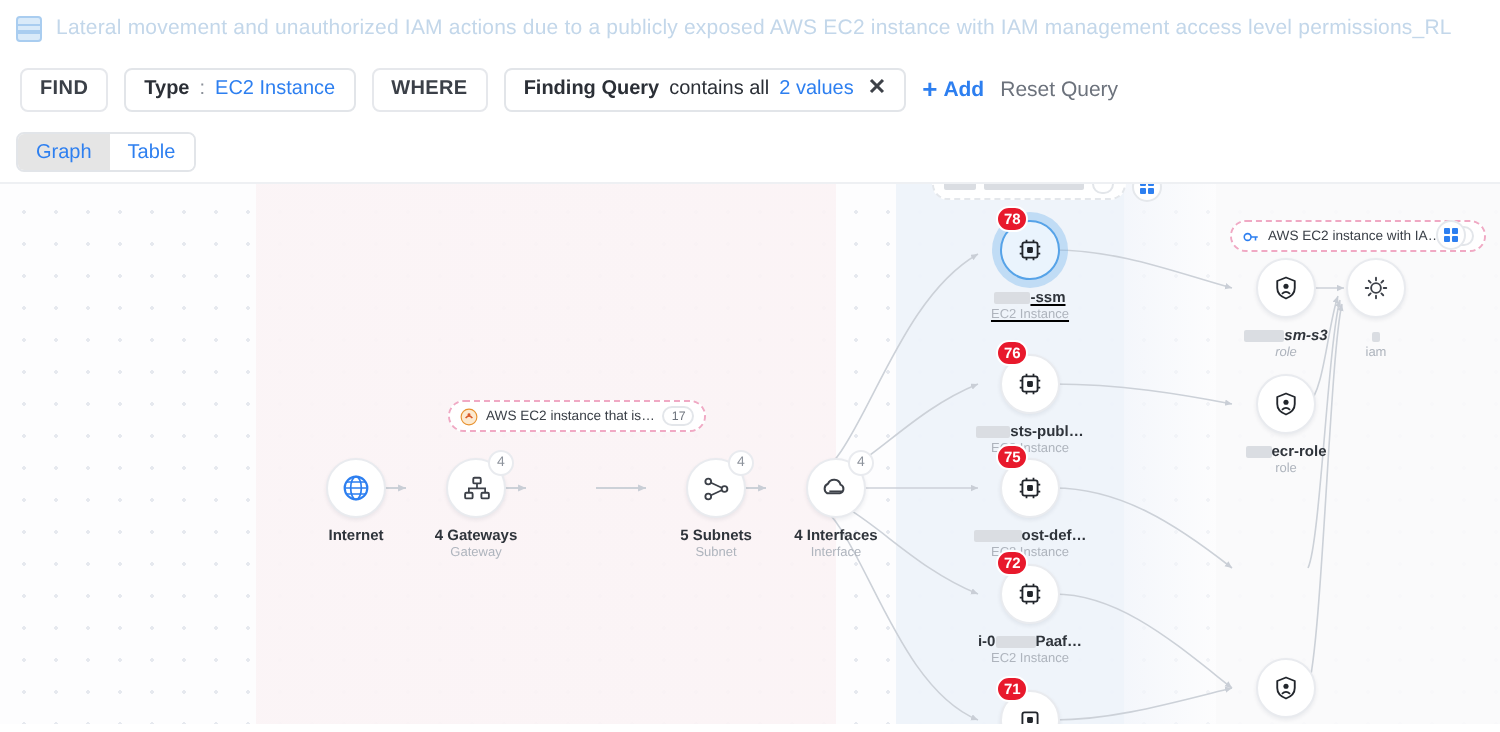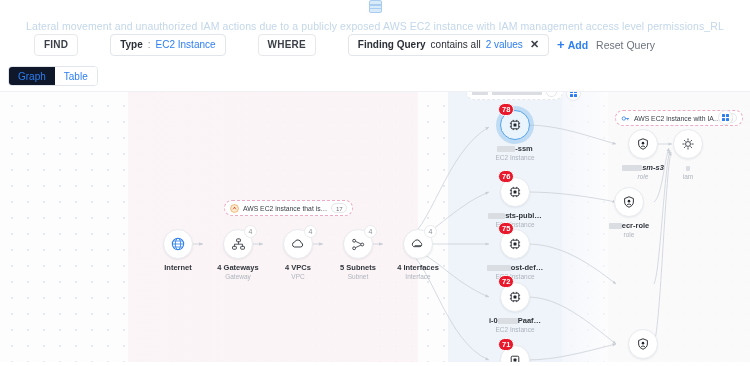--- a/index.html
+++ b/index.html
@@ -9,21 +9,20 @@
     font-family: "Liberation Sans", sans-serif;
     overflow: hidden;
   }
 
   
   .header {
     height: 28px;
     display: flex; align-items: center;
     padding: 0 8px;
     gap: 7px;
-    flex-direction: column;
   }
   .header-icon {
     width: 13px; height: 13px; flex: 0 0 13px;
     border: 1.5px solid #a9cdf0; border-radius: 2px;
     background: #d9eaf9;
     position: relative;
   }
   .header-icon::before, .header-icon::after {
     content: ""; position: absolute; left: 0; right: 0;
     height: 1.5px; background: #a9cdf0;
@@ -47,21 +46,20 @@
   .qb-chip {
     height: 22px;
     display: flex; align-items: center; gap: 5px;
     padding: 0 9px;
     border: 1px solid #e2e5e9;
     border-radius: 4px;
     background: #fff;
     font-size: 10px;
     color: #2b2f36;
     white-space: nowrap;
-    margin-left: 24px;
   }
   .qb-chip.plain { border-color: #e6e8ec; color: #3b4048; font-weight: bold; letter-spacing: .2px;}
   .qb-asset { color: #b9c2cc; }
   .qb-asset-icon {
     width: 11px; height: 11px;
     border: 1.3px solid #bcd8f2; border-radius: 2px;
     background: #e2eefb;
     position: relative;
   }
   .qb-asset-icon::before, .qb-asset-icon::after{
@@ -108,21 +106,21 @@
     height: 20px;
   }
   .tab {
     display: flex; align-items: center;
     padding: 0 9px;
     font-size: 10px;
     color: #2d7ff0;
     background: #fff;
     cursor: pointer;
   }
-  .tab.active { background: #0f172a; }
+  .tab.active { background: #e5e5e5; }
 
   
   .canvas {
     position: relative;
     height: 271px;
     background-color: #fdfdfe;
     background-image: radial-gradient(#e6e9ef 0.9px, transparent 0.9px);
     background-size: 16px 16px;
     background-position: 4px 6px;
     border-top: 1px solid #eef0f3;
@@ -387,30 +385,20 @@
         <rect x="2.5" y="15" width="6" height="4.5" rx="1" fill="none" stroke="#3c4048" stroke-width="1.5"></rect>
         <rect x="15.5" y="15" width="6" height="4.5" rx="1" fill="none" stroke="#3c4048" stroke-width="1.5"></rect>
         <path d="M12 7.5 V11.5 M5.5 15 V11.5 H18.5 V15" stroke="#3c4048" stroke-width="1.4" fill="none"></path>
       </svg>
       <span class="count-badge">4</span>
     </div>
     <div class="node-label">4 Gateways</div>
     <div class="node-sub">Gateway</div>
   </div>
 
-  <div class="node" style="left:268px; top:137px; width:60px;">
-    <div class="node-circle">
-      <svg class="ic" width="16" height="16" viewBox="0 0 24 24">
-        <path d="M6.5 16.5 a3.8 3.8 0 0 1 .4 -7.4 a5 5 0 0 1 9.6 .9 a3.3 3.3 0 0 1 -.6 6.5 z" fill="none" stroke="#3c4048" stroke-width="1.5" stroke-linejoin="round"></path>
-      </svg>
-      <span class="count-badge">4</span>
-    </div>
-    <div class="node-label">4 VPCs</div>
-    <div class="node-sub">VPC</div>
-  </div>
 
   <div class="node" style="left:328px; top:137px; width:60px;">
     <div class="node-circle">
       <svg class="ic" width="15" height="15" viewBox="0 0 24 24">
         <circle cx="5" cy="6" r="2.3" fill="none" stroke="#3c4048" stroke-width="1.5"></circle>
         <circle cx="5" cy="18" r="2.3" fill="none" stroke="#3c4048" stroke-width="1.5"></circle>
         <circle cx="18" cy="12" r="2.3" fill="none" stroke="#3c4048" stroke-width="1.5"></circle>
         <path d="M7.2 7 L15.8 11 M7.2 17 L15.8 13" stroke="#3c4048" stroke-width="1.4"></path>
       </svg>
       <span class="count-badge">4</span>
@@ -424,21 +412,21 @@
       <svg class="ic" width="16" height="16" viewBox="0 0 24 24">
         <path d="M5.5 16 a4 4 0 0 1 .5 -7.2 a5 5 0 0 1 9.4 .7 a3.4 3.4 0 0 1 -.5 6.5 z" fill="none" stroke="#3c4048" stroke-width="1.5" stroke-linejoin="round"></path>
         <path d="M7 14.5 H17" stroke="#3c4048" stroke-width="1.3"></path>
       </svg>
       <span class="count-badge">4</span>
     </div>
     <div class="node-label">4 Interfaces</div>
     <div class="node-sub">Interface</div>
   </div>
 
-  <div class="node" style="left:478px; top:18px; width:74px;">
+  <div class="node" style="left:478px; top:18px; width:74px;text-decoration:underline;">
     <div class="node-circle sel">
       <svg class="ic" width="14" height="14" viewBox="0 0 24 24">
         <rect x="5.5" y="5.5" width="13" height="13" rx="1.8" fill="none" stroke="#22262c" stroke-width="1.6"></rect>
         <rect x="9.5" y="9.5" width="5" height="5" rx="1" fill="#22262c"></rect>
         <path d="M9 3.2 V5.5 M15 3.2 V5.5 M9 18.5 V20.8 M15 18.5 V20.8 M3.2 9 H5.5 M3.2 15 H5.5 M18.5 9 H20.8 M18.5 15 H20.8" stroke="#22262c" stroke-width="1.5"></path>
       </svg>
       <span class="sev-badge">78</span>
     </div>
     <div class="node-label">
       <span class="redact" style="width:18px;height:6px;">x</span><span>-ssm</span>
@@ -508,21 +496,21 @@
         <circle cx="12" cy="10.5" r="2.2" fill="#22262c"></circle>
         <path d="M8.5 17 q3.5 -3.5 7 0" stroke="#22262c" stroke-width="1.5" fill="none"></path>
       </svg>
     </div>
     <div class="node-label">
       <span class="redact" style="width:20px;height:6px;">x</span><span>sm-s3</span>
     </div>
     <div class="node-sub">role</div>
   </div>
 
-  <div class="node" style="left:592px; top:95px; width:74px;">
+  <div class="node" style="left:606px; top:95px; width:74px;">
     <div class="node-circle">
       <svg class="ic" width="14" height="14" viewBox="0 0 24 24">
         <path d="M12 3 L19.5 6 V12 c0 4.4 -3.3 7.4 -7.5 9 c-4.2 -1.6 -7.5 -4.6 -7.5 -9 V6 z" fill="none" stroke="#22262c" stroke-width="1.6" stroke-linejoin="round"></path>
         <circle cx="12" cy="10.5" r="2.2" fill="#22262c"></circle>
         <path d="M8.5 17 q3.5 -3.5 7 0" stroke="#22262c" stroke-width="1.5" fill="none"></path>
       </svg>
     </div>
     <div class="node-label">
       <span class="redact" style="width:13px;height:6px;">x</span><span>ecr-role</span>
     </div>

